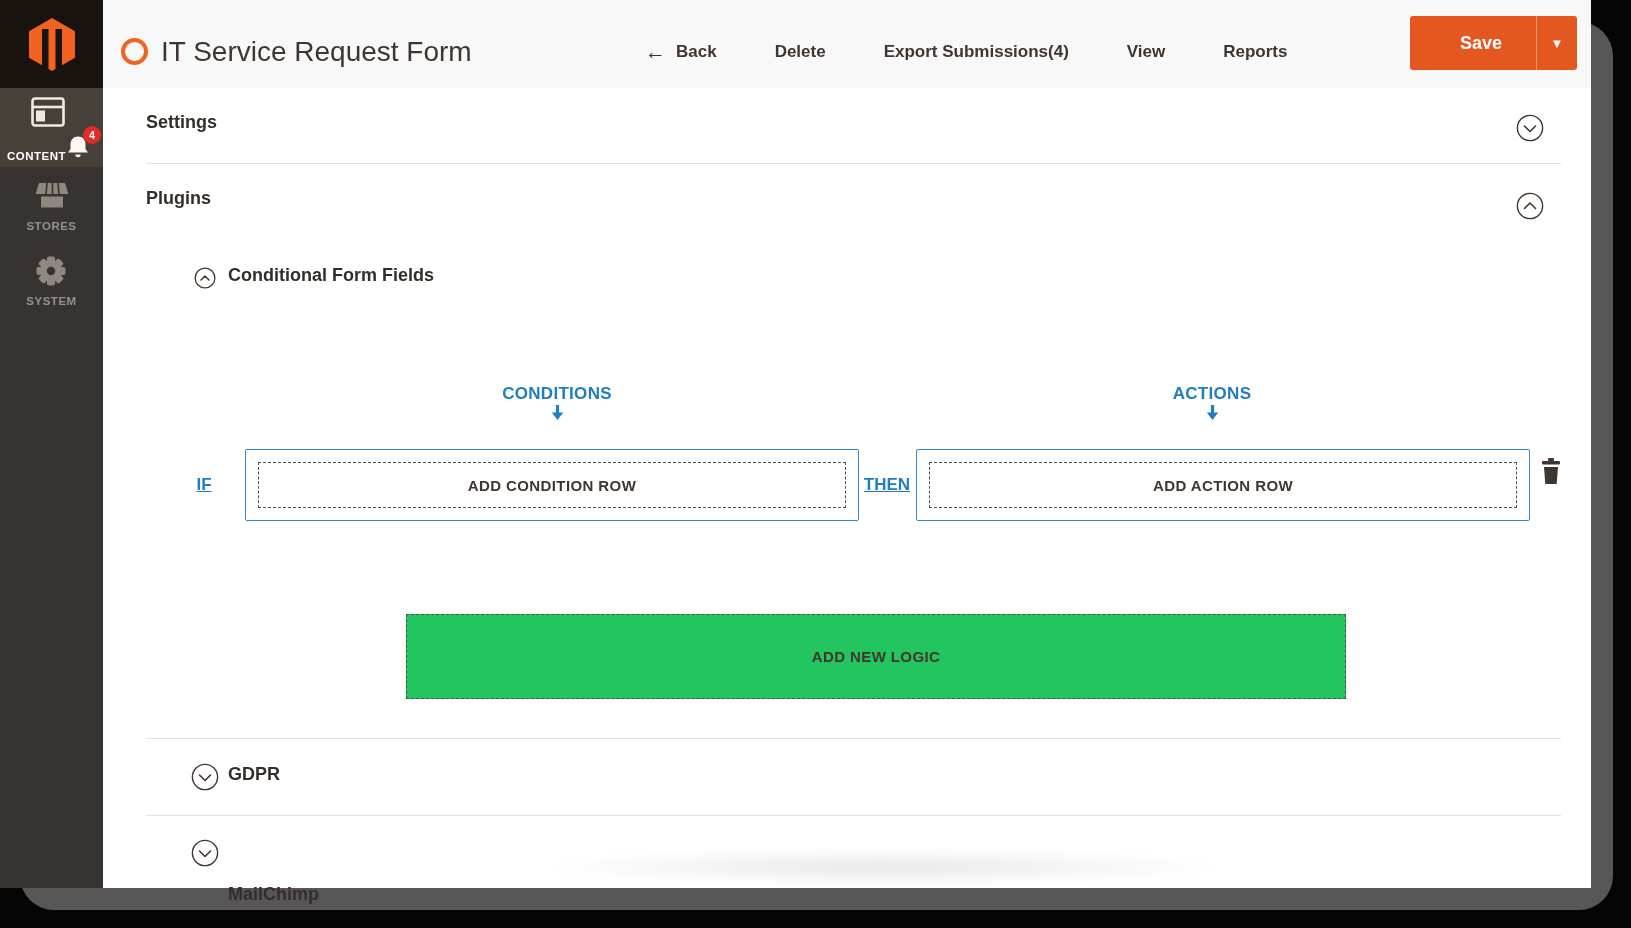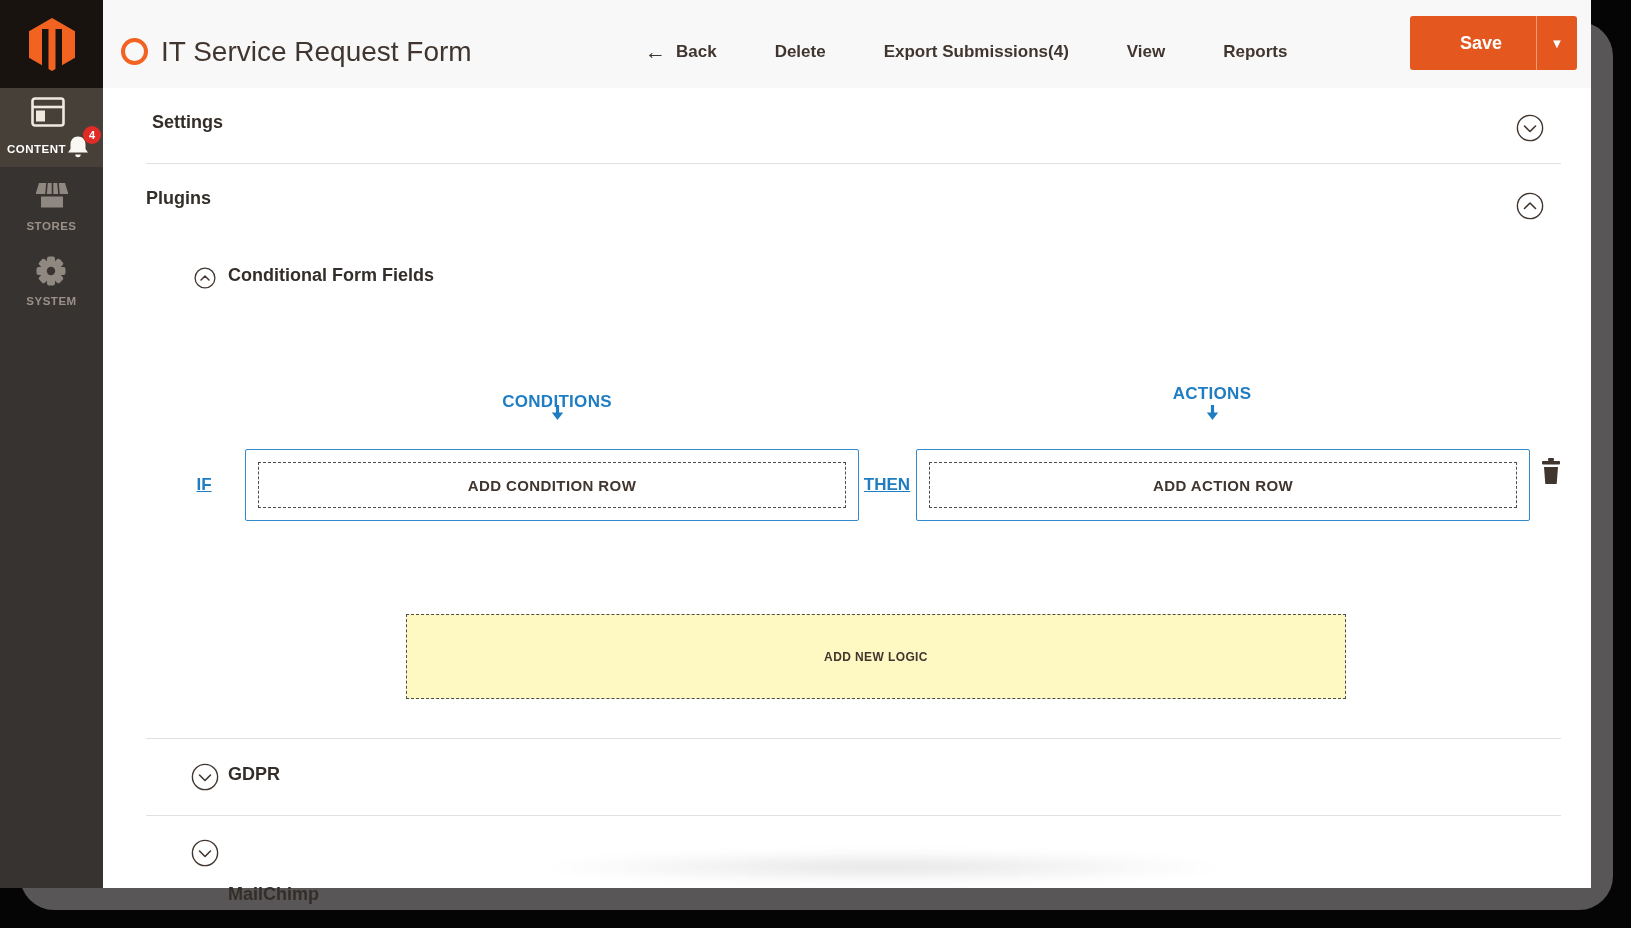--- a/index.html
+++ b/index.html
@@ -14,21 +14,21 @@
   }
   .window { position:absolute; left:0; top:0; width:1591px; height:888px; background:#fff; }
 
   
   .sidebar { position:absolute; left:0; top:0; width:103px; height:888px; background:#373330; }
   .logo-tile { position:absolute; left:0; top:0; width:103px; height:88px; background:#18130f;
     display:flex; align-items:center; justify-content:center; cursor:pointer; }
   .side-item { position:absolute; left:0; width:103px; text-align:center; cursor:pointer; }
   .item-content { top:88px; height:79px; background:#474039; }
   .item-content .s-icon { position:absolute; left:31px; top:9px; }
-  .item-content .s-label { position:absolute; left:7px; bottom:12px; font-size:11.5px; font-weight:700;
+  .item-content .s-label { position:absolute; left:7px; bottom:5px; font-size:11.5px; font-weight:700;
     letter-spacing:.5px; color:#fff;text-align:right; }
   .bell-wrap { position:absolute; right:12px; bottom:5px; width:26px; height:28px; }
   .badge { position:absolute; right:-10px; top:-8px; width:18px; height:18px; border-radius:50%;
     background:#e02b27; color:#fff; font-size:11px; font-weight:700; line-height:18px; text-align:center; }
   .item-stores { top:177px; height:55px; }
   .item-system { top:252px; height:55px; }
   .gray-label { position:absolute; left:0; width:103px; bottom:0; font-size:11.5px; font-weight:700;
     letter-spacing:.5px; color:#9a9189; }
   .gray-icon { position:absolute; left:36px; top:4px; }
 
@@ -58,21 +58,21 @@
   .col-header { position:absolute; width:200px; text-align:center; font-size:17px; font-weight:700;
     letter-spacing:.3px; }
   .flow-arrow { position:absolute; line-height:0; }
   .kw { position:absolute; font-size:17px; font-weight:700; text-align:center;text-decoration:underline; }
   .logic-box { position:absolute; width:614px; height:72px; border:1px solid #3389c9; border-radius:2px;
     background:#fff; }
   .dashed-btn { position:absolute; inset:12px; border:1px dashed #4d4d4d; display:flex; align-items:center;
     justify-content:center; font-size:15px; font-weight:700; letter-spacing:.4px; color:#41362f; cursor:pointer;
     background:#fff; }
   .add-logic { position:absolute; left:303px; top:526px; width:940px; height:85px; border:1px dashed #4d4d4d;
-    background:#fef9c3; display:flex; align-items:center; justify-content:center; font-size:12px;
+    background:#22c55e; display:flex; align-items:center; justify-content:center; font-size:15px;
     font-weight:700; letter-spacing:.4px; color:#41362f; cursor:pointer; }
   .trash { position:absolute; left:1437px; top:370px; cursor:pointer; line-height:0; }
   .bottom-smudge { position:absolute; left:440px; top:763px; width:680px; height:32px;
     background:radial-gradient(ellipse at center, rgba(0,0,0,.10), rgba(0,0,0,0) 72%); filter:blur(5px); }
 </style>
 </head>
 <body>
 
 <div class="stage">
   <div class="window-shadow"></div>
@@ -157,21 +157,21 @@
         <span class="save-main">Save</span>
         <span class="save-divider"></span>
         <span class="save-caret">
           <span>▼</span>
         </span>
       </div>
     </header>
 
     <main class="main">
 
-      <div class="sec-label" style="left:49px; top:24px;">Settings</div>
+      <div class="sec-label" style="left:43px; top:24px;">Settings</div>
       <span class="circ-btn" style="left:1413px; top:26px;">
         <svg width="28" height="28" viewBox="0 0 28 28">
           <circle cx="14" cy="14" r="12.6" fill="none" stroke="#41362f" stroke-width="1.4"></circle>
           <polyline points="8.5,12 14,17.5 19.5,12" fill="none" stroke="#41362f" stroke-width="1.6" stroke-linecap="round" stroke-linejoin="round"></polyline>
         </svg>
       </span>
 
       <div class="divider" style="top:75px;"></div>
 
       <div class="sec-label" style="left:43px; top:100px;">Plugins</div>
@@ -183,21 +183,21 @@
       </span>
 
       <span class="circ-btn" style="left:91px; top:179px;">
         <svg width="22" height="22" viewBox="0 0 22 22">
           <circle cx="11" cy="11" r="9.9" fill="none" stroke="#41362f" stroke-width="1.3"></circle>
           <polyline points="7,13 11,9 15,13" fill="none" stroke="#41362f" stroke-width="1.5" stroke-linecap="round" stroke-linejoin="round"></polyline>
         </svg>
       </span>
       <div class="sec-label" style="left:125px; top:177px;">Conditional Form Fields</div>
 
-      <div class="col-header blue" style="left:354px; top:296px;margin-top:8px;">CONDITIONS</div>
+      <div class="col-header blue" style="left:354px; top:296px;">CONDITIONS</div>
       <span class="flow-arrow" style="left:447px; top:317px;">
         <svg width="15" height="16" viewBox="0 0 15 16">
           <path d="M7.5 0 V8" stroke="#1f7dc2" stroke-width="3.2"></path>
           <polygon points="1.8,7.5 13.2,7.5 7.5,15" fill="#1f7dc2"></polygon>
         </svg>
       </span>
 
       <div class="col-header blue" style="left:1009px; top:296px;">ACTIONS</div>
       <span class="flow-arrow" style="left:1102px; top:317px;">
         <svg width="15" height="16" viewBox="0 0 15 16">

